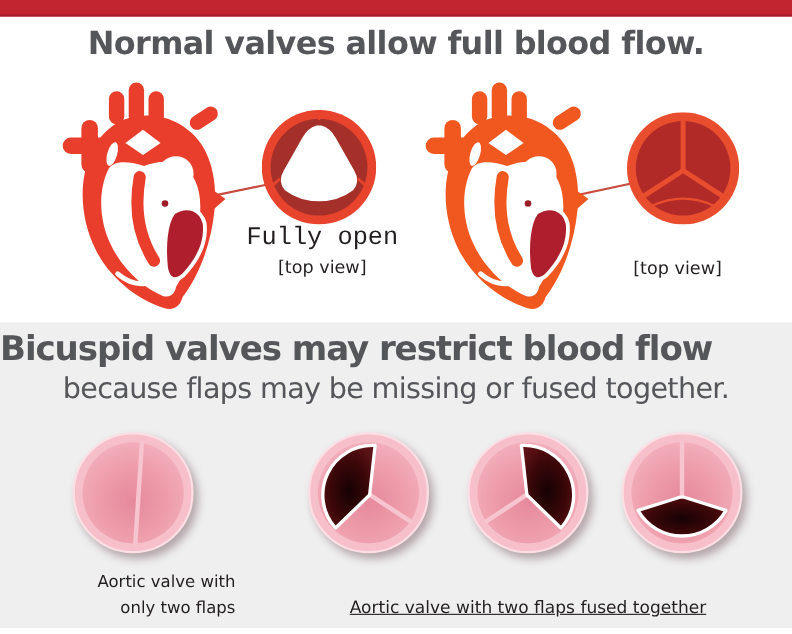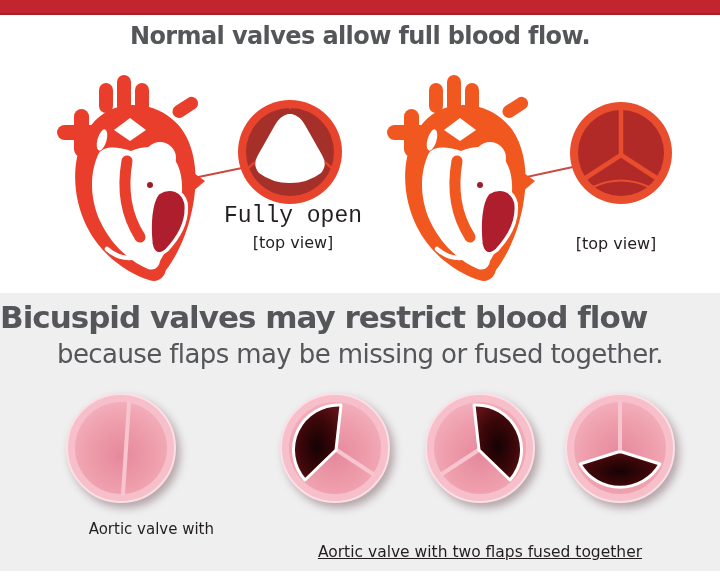--- a/index.html
+++ b/index.html
@@ -5,21 +5,21 @@
   html,body{margin:0;padding:0;}
   body{font-family:"DejaVu Sans","Liberation Sans",sans-serif;background:#fff;}
   .stage{position:relative;width:720px;height:576px;overflow:hidden;background:#fff;}
 
   
   .top-bar{position:absolute;left:0;top:0;width:720px;height:15px;
     background:var(--bar,#C2252F);border-bottom:2px solid #A81E29;box-sizing:border-box;}
 
   
   .h1{position:absolute;left:0;top:22px;width:720px;text-align:center;
-    font-size:24px;font-weight:700;letter-spacing:-0.6px;color:var(--title,#55565A);}
+    font-size:29px;font-weight:700;letter-spacing:-0.6px;color:var(--title,#55565A);}
 
   
   .heart{position:absolute;width:150px;height:210px;}
   .heart-left{left:55px;top:73px;color:var(--heartL,#E93E2B);}
   .heart-right{left:385px;top:73px;color:var(--heartR,#F1581F);}
 
   
   .connector{position:absolute;height:2px;background:#C84B3F;transform-origin:0 50%;}
   .connector.c1{left:150px;top:186px;width:94px;transform:rotate(-11.7deg);}
   .connector.c2{left:480px;top:186px;width:95px;transform:rotate(-12.1deg);}
@@ -173,16 +173,17 @@
       <g transform="translate(620,68)">
         <use href="#valve-base"></use>
         <path d="M0,2 L0,-45" stroke="#F7C5CF" stroke-width="4" stroke-linecap="round" fill="none"></path>
         <path d="M40,16 A46,46 0 0 1 -40,16 L-2,4 L2,4 Z" fill="url(#darkG)" stroke="#fff" stroke-width="3" stroke-linejoin="round"></path>
       </g>
     </g>
   </svg>
 
   <div class="caption cap1">
     <div>Aortic valve with</div>
+    <div>only two flaps</div>
   </div>
   <div class="caption cap2">Aortic valve with two flaps fused together</div>
 
 </div>
 
 </body></html>

